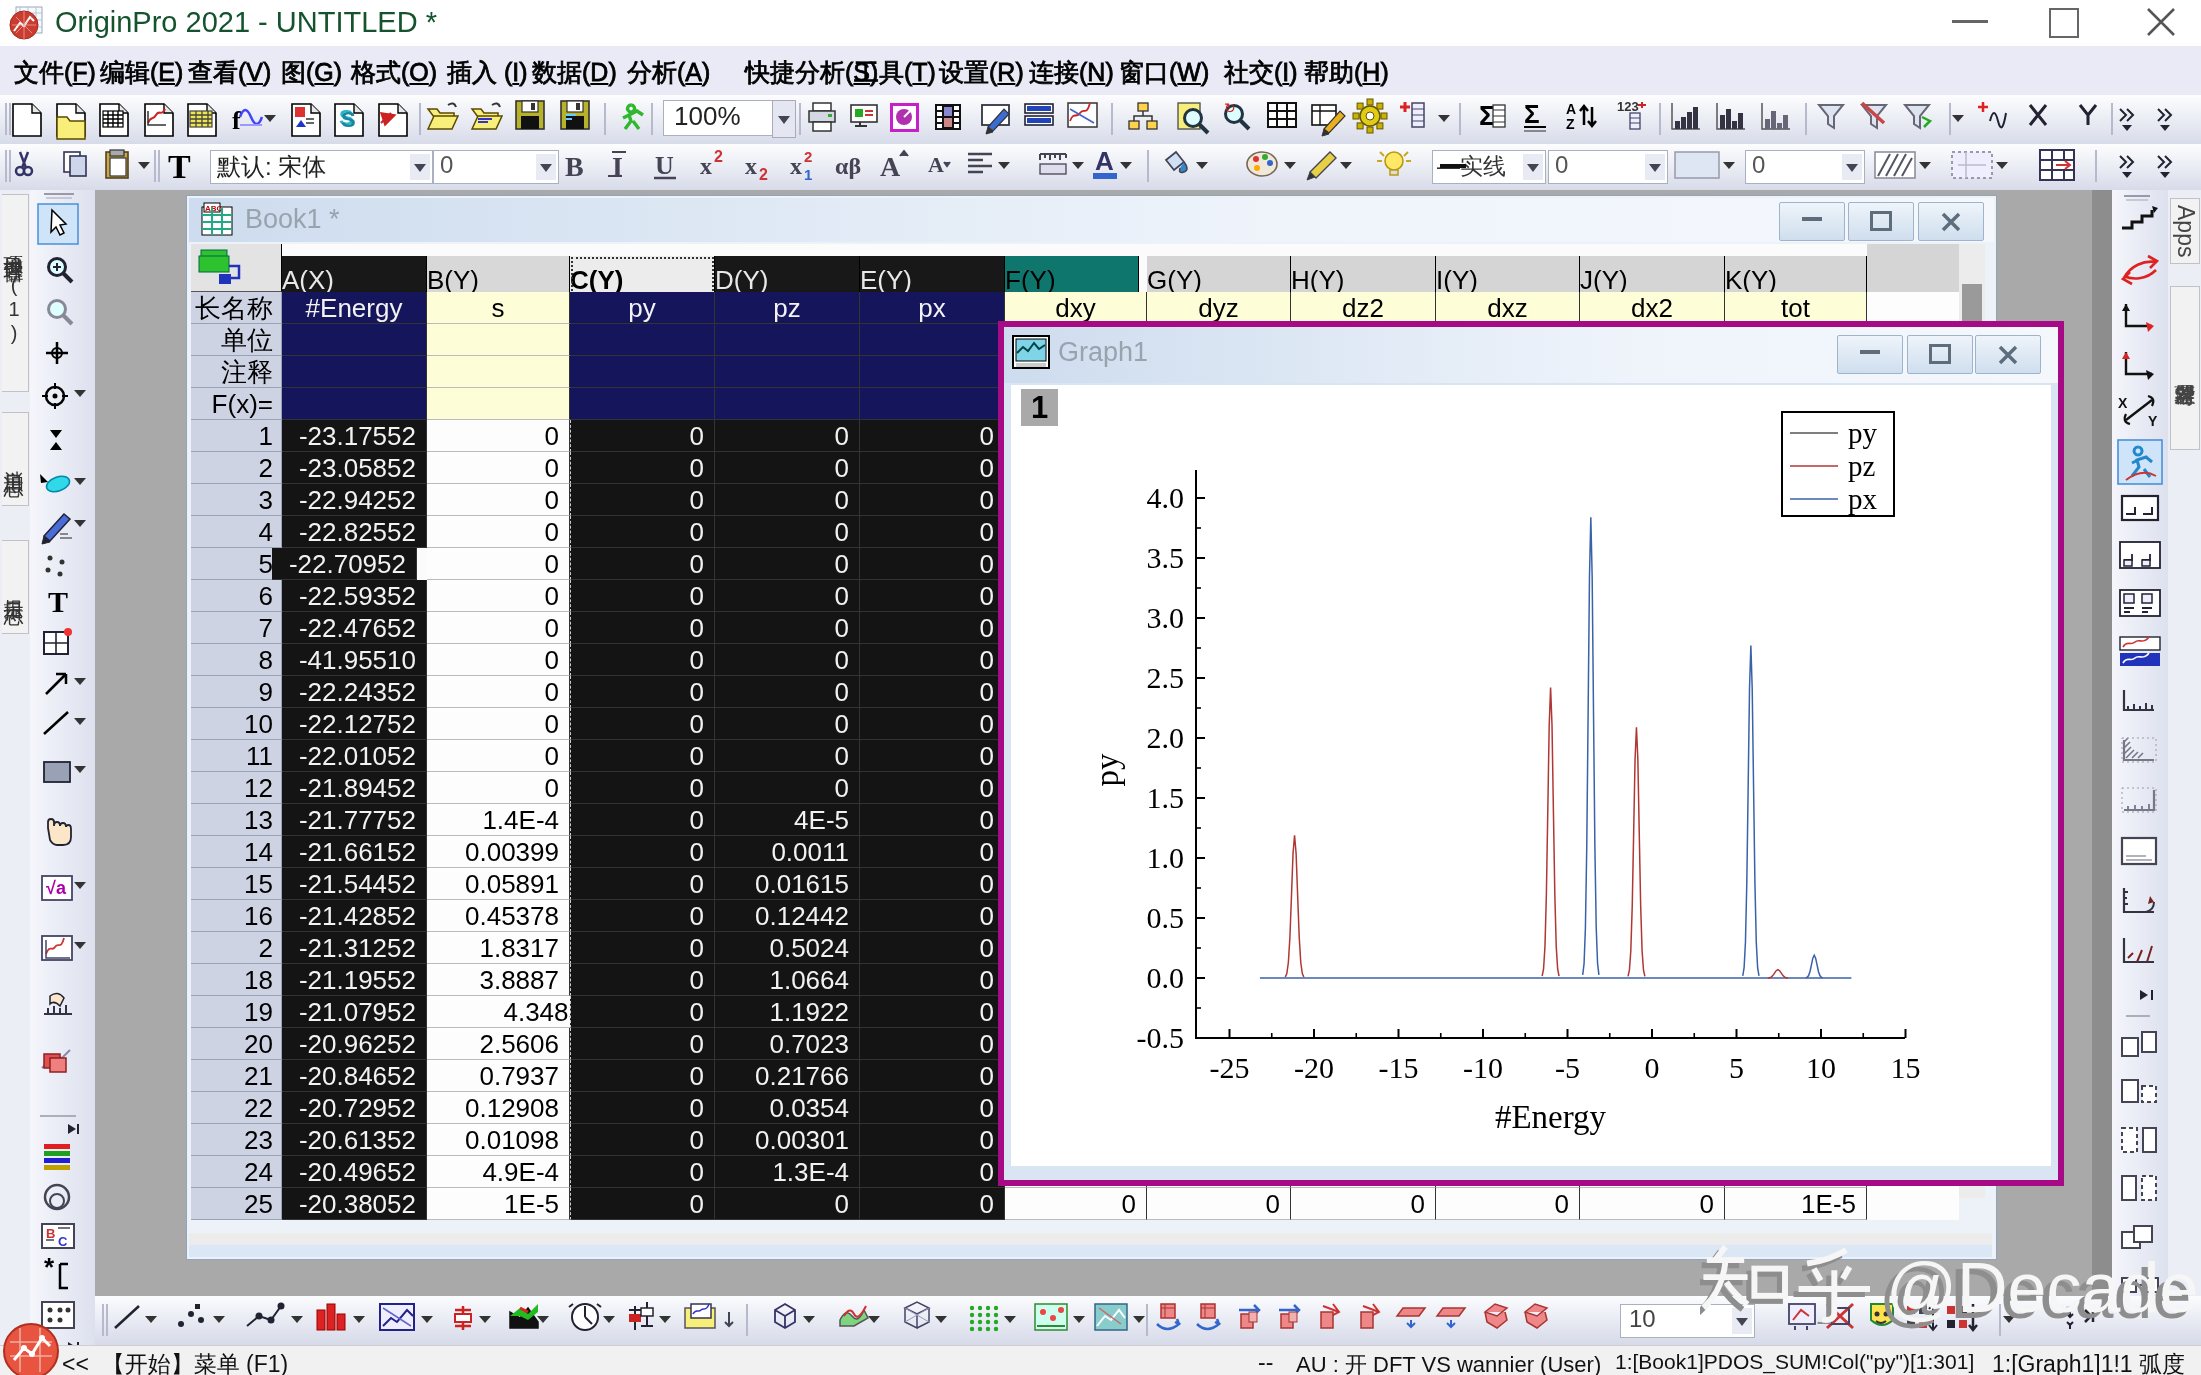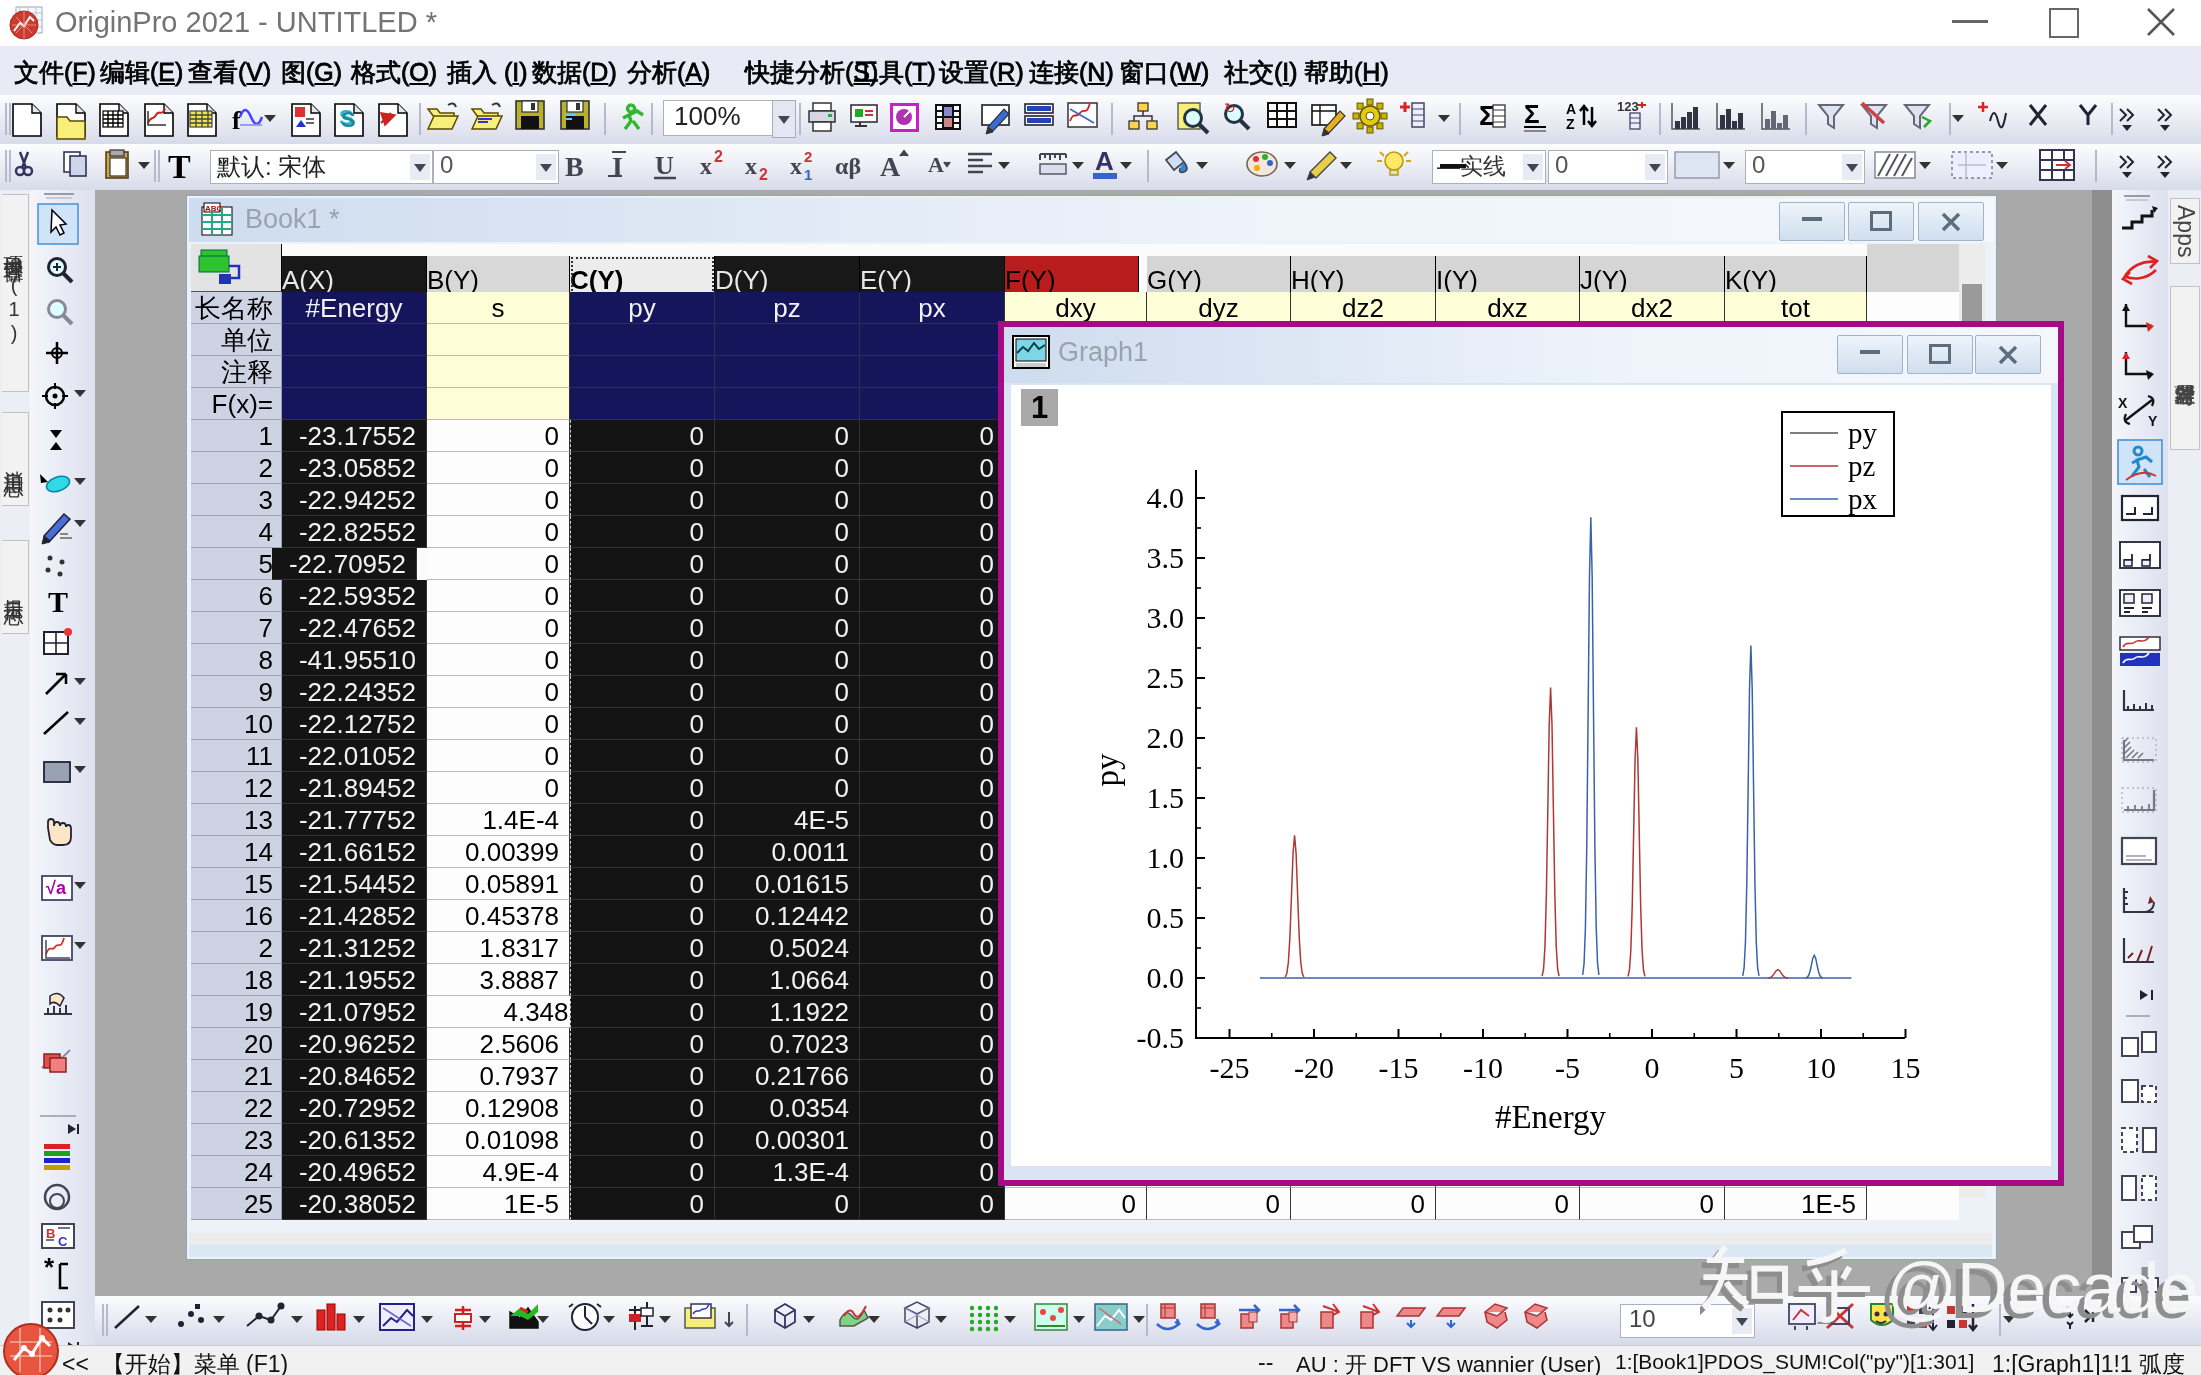--- a/index.html
+++ b/index.html
@@ -1,18 +1,18 @@
 <!DOCTYPE html>
 <html><head><meta charset="utf-8">
 <style>
 html,body{margin:0;padding:0}
 #root{position:relative;width:2201px;height:1375px;overflow:hidden;background:#a9a9a9;font-family:"Liberation Sans",sans-serif}
 .abs{position:absolute}
 
-#titlebar{left:0;top:0;width:2201px;height:46px;background:#ffffff;color:#737373;font-size:29px}
+#titlebar{left:0;top:0;width:2201px;height:46px;background:#ffffff;color:#14532d;font-size:29px}
 #menubar{left:0;top:46px;width:2201px;height:49px;background:#e9eaf6;color:#000;font-size:25px}
 .mi{position:absolute;top:10px;white-space:nowrap;-webkit-text-stroke:0.8px #000}
 #tb1{left:0;top:95px;width:2201px;height:49px;background:linear-gradient(#fdfdfe,#e3e6f0 70%,#d7dbe9)}
 #tb2{left:0;top:144px;width:2201px;height:46px;background:linear-gradient(#fdfdfe,#e3e6f0 70%,#d7dbe9)}
 .combo{position:absolute;background:#fff;border:1px solid #a9b0c0;color:#222}
 .combo .arr{position:absolute;right:2px;top:3px;width:20px;bottom:3px;background:#e8ebf4}
 .combo .arr:after{content:'';position:absolute;left:4px;top:10px;width:0;height:0;border-left:6px solid transparent;border-right:6px solid transparent;border-top:8px solid #445}
 
 #ltabs{left:0;top:190px;width:30px;height:1155px;background:#eceef5}
 .vtab{position:absolute;left:2px;width:26px;background:#f2f2f2;border:1px solid #c2c2c6;border-left:none;color:#333;
@@ -617,21 +617,21 @@
             <rect x="4" y="6" width="26" height="8" fill="#2ec22e" stroke="#064"></rect>
             <rect x="2" y="12" width="30" height="16" fill="#2ec22e" stroke="#064"></rect>
             <path d="M32 22h10v12h-14" stroke="#2233bb" stroke-width="2.5" fill="none"></path>
             <rect x="22" y="30" width="12" height="10" fill="#2233bb"></rect>
           </svg></div>
         <div class="hc" style="left:91px;width:145px;background:#181818;color:#e8e8e8;border-bottom:1px solid #555;">A(X)</div>
         <div class="hc" style="left:236px;width:143px;background:#d8d8d8;color:#000;border-bottom:1px solid #555;">B(Y)</div>
         <div class="hc" style="left:379px;width:145px;background:#ececec;color:#000;border-bottom:1px solid #555;outline:2px dotted #333;outline-offset:-3px;font-weight:bold;">C(Y)</div>
         <div class="hc" style="left:524px;width:145px;background:#181818;color:#e8e8e8;border-bottom:1px solid #555;">D(Y)</div>
         <div class="hc" style="left:669px;width:145px;background:#181818;color:#e8e8e8;border-bottom:1px solid #555;">E(Y)</div>
-        <div class="hc" style="left:814px;width:134px;background:#b91c1c;color:#000;border-bottom:1px solid #555;">F(Y)</div>
+        <div class="hc" style="left:814px;width:134px;background:#0f766e;color:#000;border-bottom:1px solid #555;">F(Y)</div>
         <div class="hc" style="left:956px;width:144px;background:#d5d5d5;color:#000;border-bottom:1px solid #555;">G(Y)</div>
         <div class="hc" style="left:1100px;width:145px;background:#d5d5d5;color:#000;border-bottom:1px solid #555;">H(Y)</div>
         <div class="hc" style="left:1245px;width:144px;background:#d5d5d5;color:#000;border-bottom:1px solid #555;">I(Y)</div>
         <div class="hc" style="left:1389px;width:145px;background:#d5d5d5;color:#000;border-bottom:1px solid #555;">J(Y)</div>
         <div class="hc" style="left:1534px;width:142px;background:#d5d5d5;color:#000;border-bottom:1px solid #555;">K(Y)</div>
         <div class="abs" style="left:1676px;top:0;width:92px;height:48px;background:#d5d5d5;border-bottom:1px solid #555"></div>
         <div class="lr" style="top:48px;height:32px;line-height:32px">长名称</div>
         <div class="cellc nvy" style="left:91px;top:48px;width:145px;height:32px;line-height:32px;border-bottom:1px solid #333">#Energy</div>
         <div class="cellc ylw" style="left:236px;top:48px;width:143px;height:32px;line-height:32px;border-bottom:1px solid #bbb">s</div>
         <div class="cellc nvy" style="left:379px;top:48px;width:145px;height:32px;line-height:32px;border-bottom:1px solid #333">py</div>

